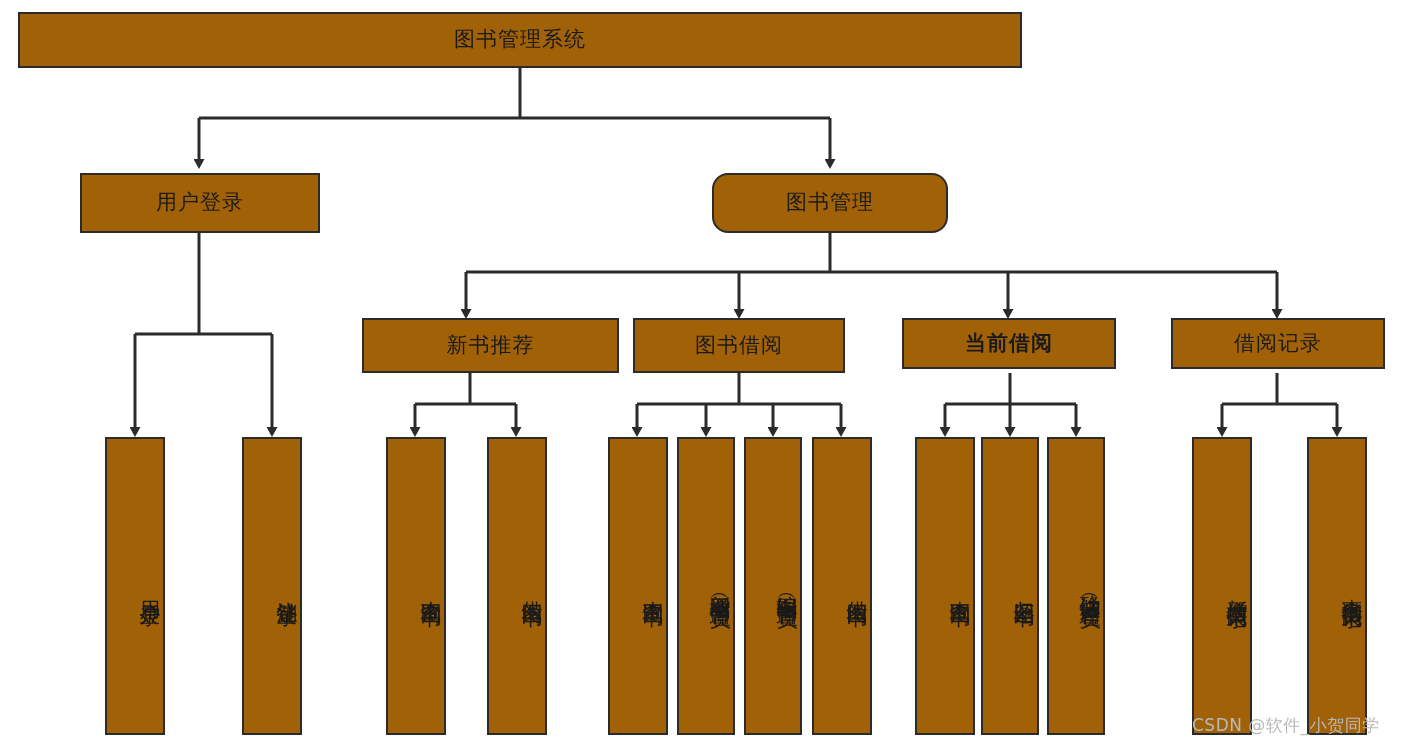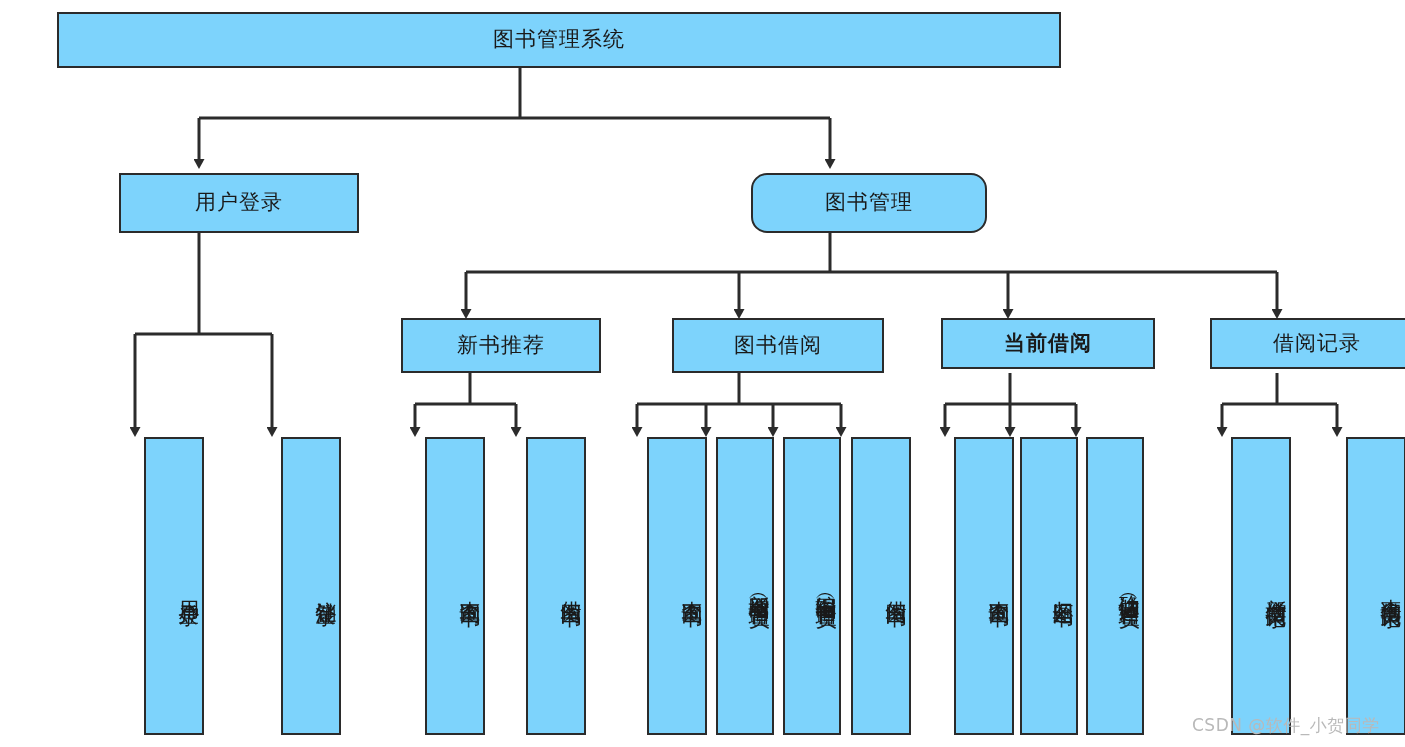--- a/index.html
+++ b/index.html
@@ -20,26 +20,25 @@
     left: 0;
     top: 0;
     width: 1405px;
     height: 747px;
     pointer-events: none;
   }
   .node {
     position: absolute;
     box-sizing: border-box;
     border: 2px solid #2b2b2b;
-    background: #7dd3fc;
+    background: #a16207;
     display: flex;
     align-items: center;
     justify-content: center;
     color: #1a1a1a;
-    margin-left: 39px;
   }
   .node.horiz {
     font-size: 21px;
     line-height: 1.2;
     letter-spacing: 1px;
   }
   .node.vert {
     writing-mode: vertical-rl;
     text-orientation: upright;
     font-size: 21px;
@@ -114,21 +113,21 @@
       <path d="M1222,404 L1222,428" marker-end="url(#arrow)"></path>
       <path d="M1337,404 L1337,428" marker-end="url(#arrow)"></path>
     </g>
   </svg>
 
   <div class="node horiz" style="left:18px; top:12px; width:1004px; height:56px;">图书管理系统</div>
 
   <div class="node horiz" style="left:80px; top:173px; width:240px; height:60px;">用户登录</div>
   <div class="node horiz" style="left:712px; top:173px; width:236px; height:60px;border-radius:16px;">图书管理</div>
 
-  <div class="node horiz" style="left:362px; top:318px; width:200px; height:55px;">新书推荐</div>
+  <div class="node horiz" style="left:362px; top:318px; width:257px; height:55px;">新书推荐</div>
   <div class="node horiz" style="left:633px; top:318px; width:212px; height:55px;">图书借阅</div>
   <div class="node horiz" style="left:902px; top:318px; width:214px; height:51px;font-weight:bold;">当前借阅</div>
   <div class="node horiz" style="left:1171px; top:318px; width:214px; height:51px;">借阅记录</div>
 
   <div class="node vert" style="left:105px; top:437px; width:60px; height:298px;">用户登录</div>
   <div class="node vert" style="left:242px; top:437px; width:60px; height:298px;">注销登录</div>
 
   <div class="node vert" style="left:386px; top:437px; width:60px; height:298px;">查询图书</div>
   <div class="node vert" style="left:487px; top:437px; width:60px; height:298px;">借阅图书</div>
 

